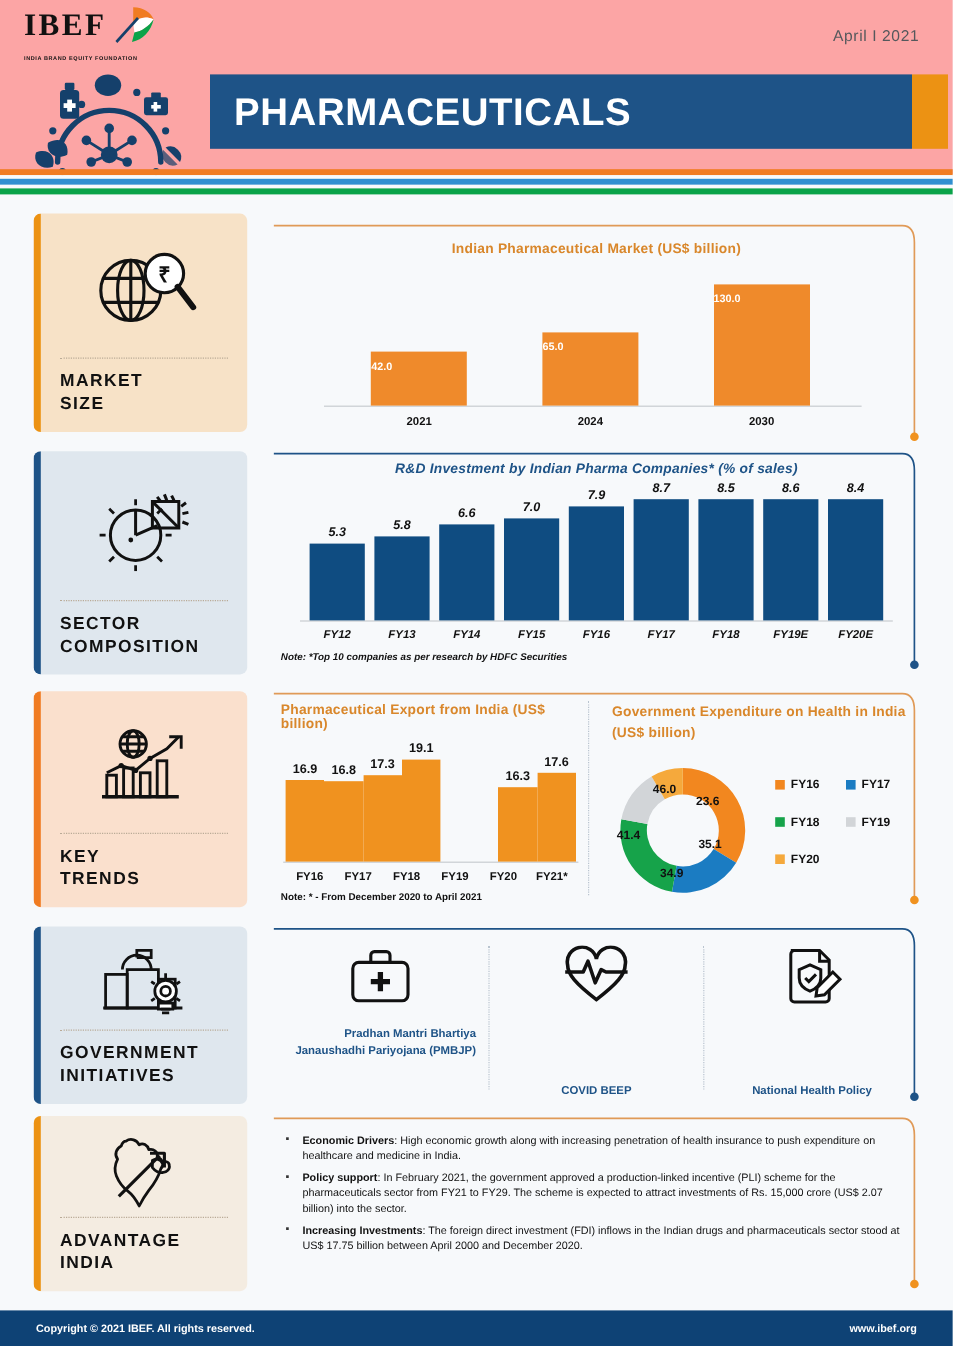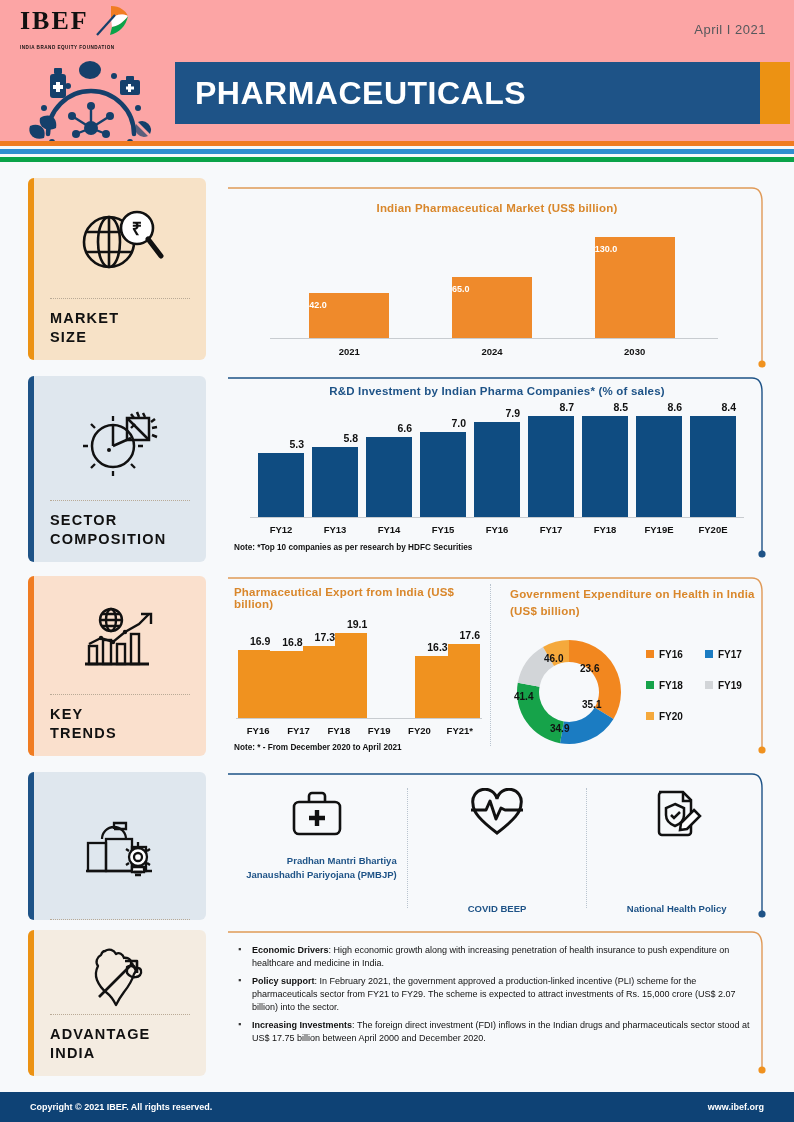--- a/index.html
+++ b/index.html
@@ -56,21 +56,21 @@
   .panel { position:absolute; left:200px; width:538px; }
   .bracket { position:absolute; left:0; top:0; width:538px; height:100%; pointer-events:none; }
 
   .chart-title { text-align:center; font-size:11.5px; font-weight:bold; letter-spacing:.2px; }
   .t-orange { color:#d9872b; }
   .t-blue   { color:#1e5387; }
   .note { font-size:8.2px; font-weight:bold; color:#111; }
 
   
   .bars { position:relative; display:flex; align-items:flex-end; justify-content:space-around; }
-  .bcol { display:flex; flex-direction:column; align-items:flex-end; justify-content:flex-end; height:100%; }
+  .bcol { display:flex; flex-direction:column; align-items:center; justify-content:flex-end; height:100%; }
   .bval-out { font-size:10.5px; font-weight:bold; color:#111; margin-bottom:3px; }
   .bval-in { font-size:9px; font-weight:bold; color:#fff; padding-top:7px; }
   .bar-rect { width:100%; }
   .axis { border-top:1px solid #c8ccd0; }
   .blabels { display:flex; justify-content:space-around; }
   .blabel { font-size:9.5px; font-weight:bold; color:#111; text-align:center; }
 
   
   .legend { display:grid; grid-template-columns:1fr 1fr; row-gap:20px; column-gap:6px; }
   .lg-item { display:flex; align-items:center; font-size:10px; font-weight:bold; color:#111; }
@@ -243,21 +243,21 @@
           <circle cx="30" cy="42" r="2" fill="#111"></circle>
         </svg>
       </div>
       <div class="side-divider"></div>
       <div class="side-label">
         <div>SECTOR</div>
         <div>COMPOSITION</div>
       </div>
     </div>
 
-    <div class="panel" style="top:0; height:186px;">
+    <div class="panel" style="top:0; height:186px;font-style:italic;">
       <svg class="bracket" viewBox="0 0 538 186" preserveAspectRatio="none">
         <path d="M0 2 H524 Q534 2 534 16 V176" fill="none" stroke="#1e5387" stroke-width="1.4"></path>
         <circle cx="534" cy="178" r="3.6" fill="#1e5387"></circle>
       </svg>
       <div class="chart-title t-blue" style="margin-top:9px;">R&amp;D Investment by Indian Pharma Companies* (% of sales)</div>
 
       <div class="bars" style="height:116px; margin:4px 26px 0 26px;">
         <div class="bcol" style="width:46px;">
           <div class="bval-out">5.3</div>
           <div class="bar-rect" style="height:55%; background:#0f4c81;"></div>
@@ -451,20 +451,24 @@
             <path d="M4 50 H70"></path>
             <circle cx="56" cy="36" r="9" fill="#fff"></circle>
             <path d="M50 46 h12 v5 h-12 z" fill="#fff"></path>
             <path d="M56 25 v-4 M47 30 l-3 -2 M65 30 l3 -2 M47 42 l-3 2 M65 42 l3 2"></path>
             <circle cx="56" cy="36" r="4"></circle>
             <path d="M52 51 h8 M53 54 h6"></path>
           </g>
         </svg>
       </div>
       <div class="side-divider"></div>
+      <div class="side-label">
+        <div>GOVERNMENT</div>
+        <div>INITIATIVES</div>
+      </div>
     </div>
 
     <div class="panel" style="top:0; height:150px;">
       <svg class="bracket" viewBox="0 0 538 150" preserveAspectRatio="none">
         <path d="M0 2 H524 Q534 2 534 16 V140" fill="none" stroke="#1e5387" stroke-width="1.4"></path>
         <circle cx="534" cy="142" r="3.6" fill="#1e5387"></circle>
       </svg>
 
       <div class="gov-row" style="margin-top:16px; height:120px;">
         <div class="gov-cell">

